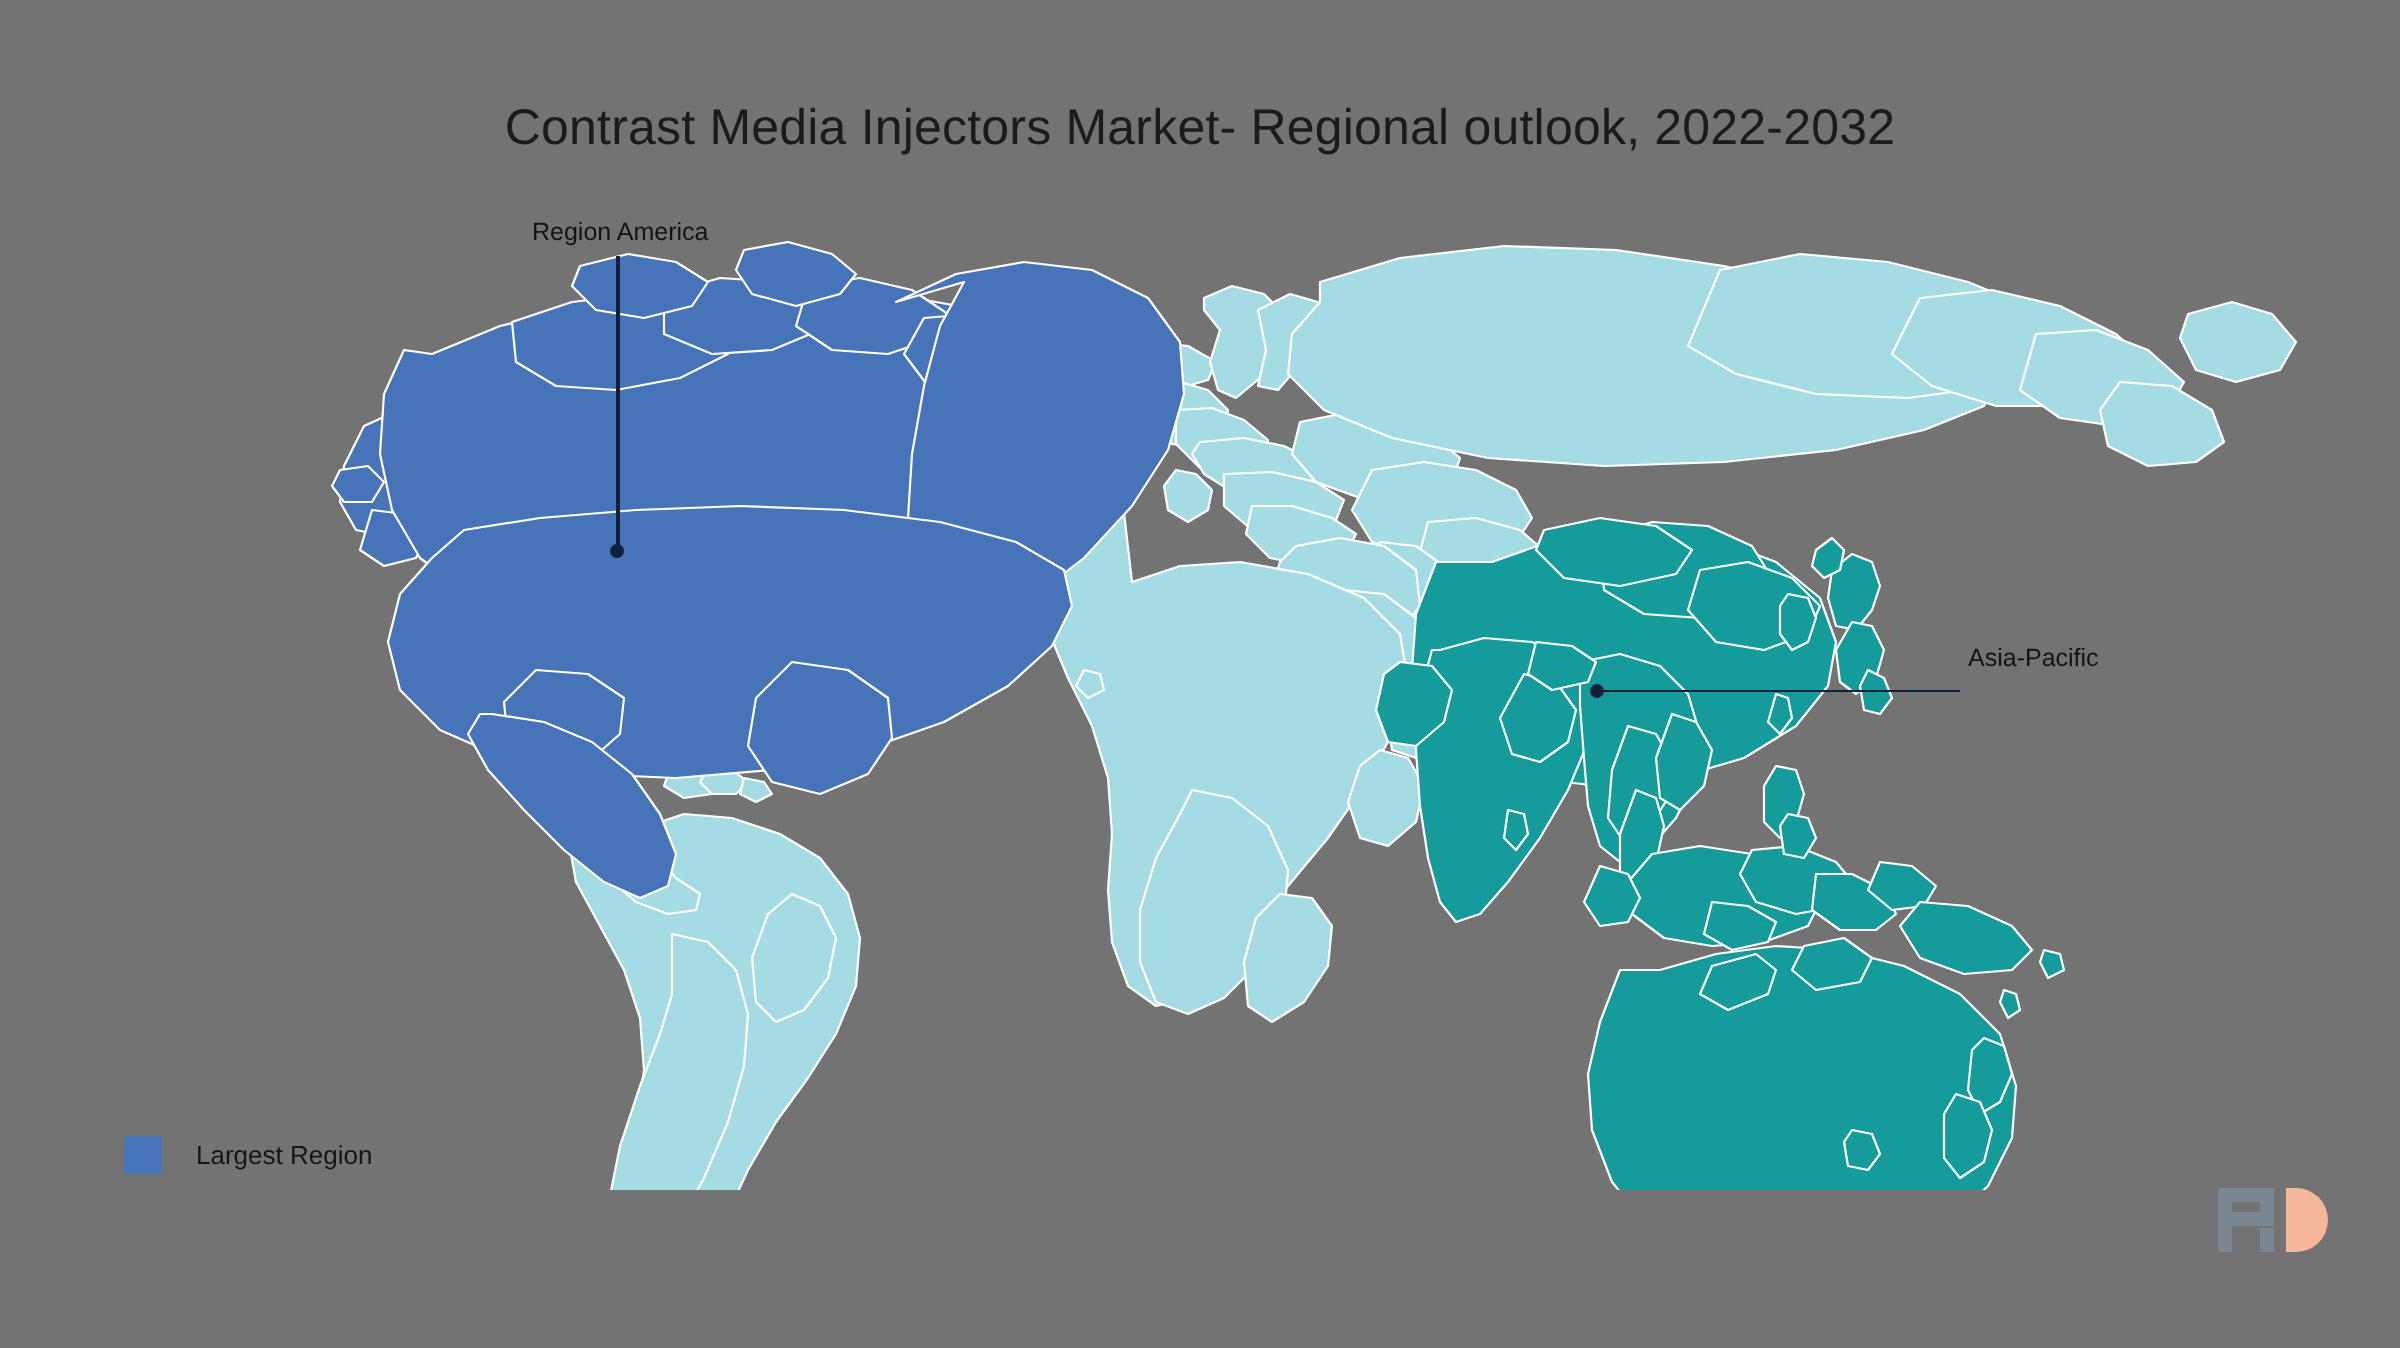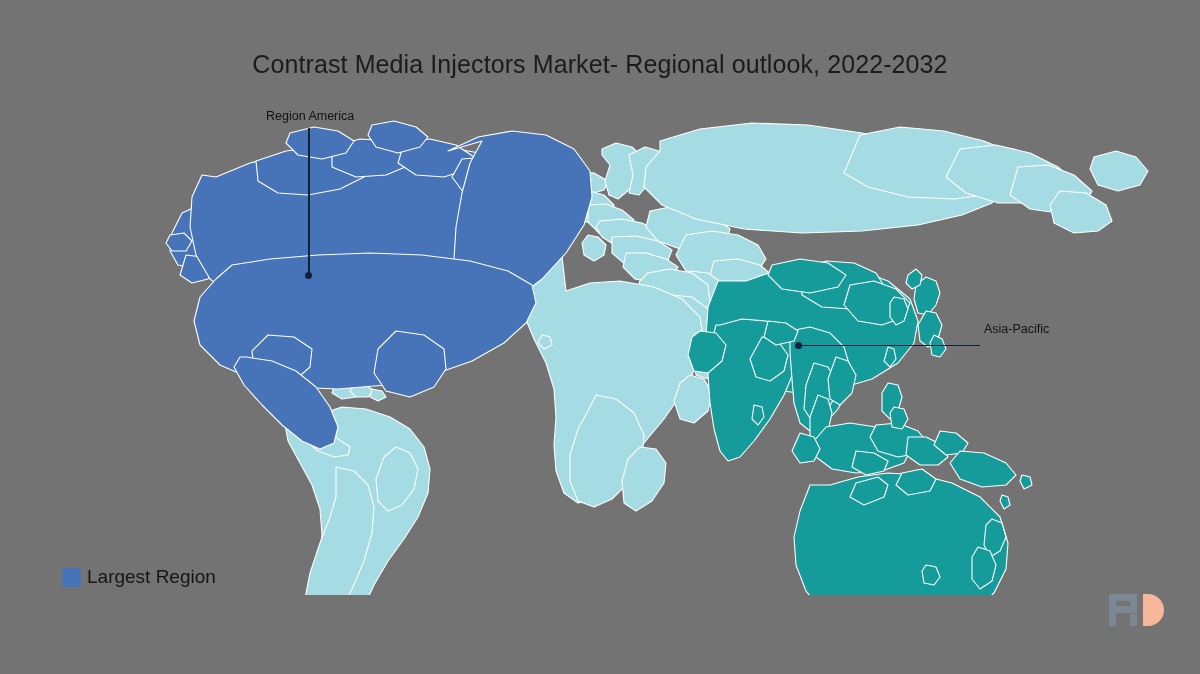--- a/index.html
+++ b/index.html
@@ -86,22 +86,22 @@
     align-items: center;
     height: 30px;
   }
   .legend-swatch {
     width: 19px;
     height: 19px;
     flex: 0 0 19px;
     border-radius: 2px;
   }
   .legend-text {
-    margin-left: 6px;
-    font-size: 19px;
+    margin-left: 17px;
+    font-size: 13px;
     color: #151515;
     white-space: nowrap;
   }
 
   
   #brand-logo {
     position: absolute;
     left: 1105px;
     top: 592px;
     width: 62px;

